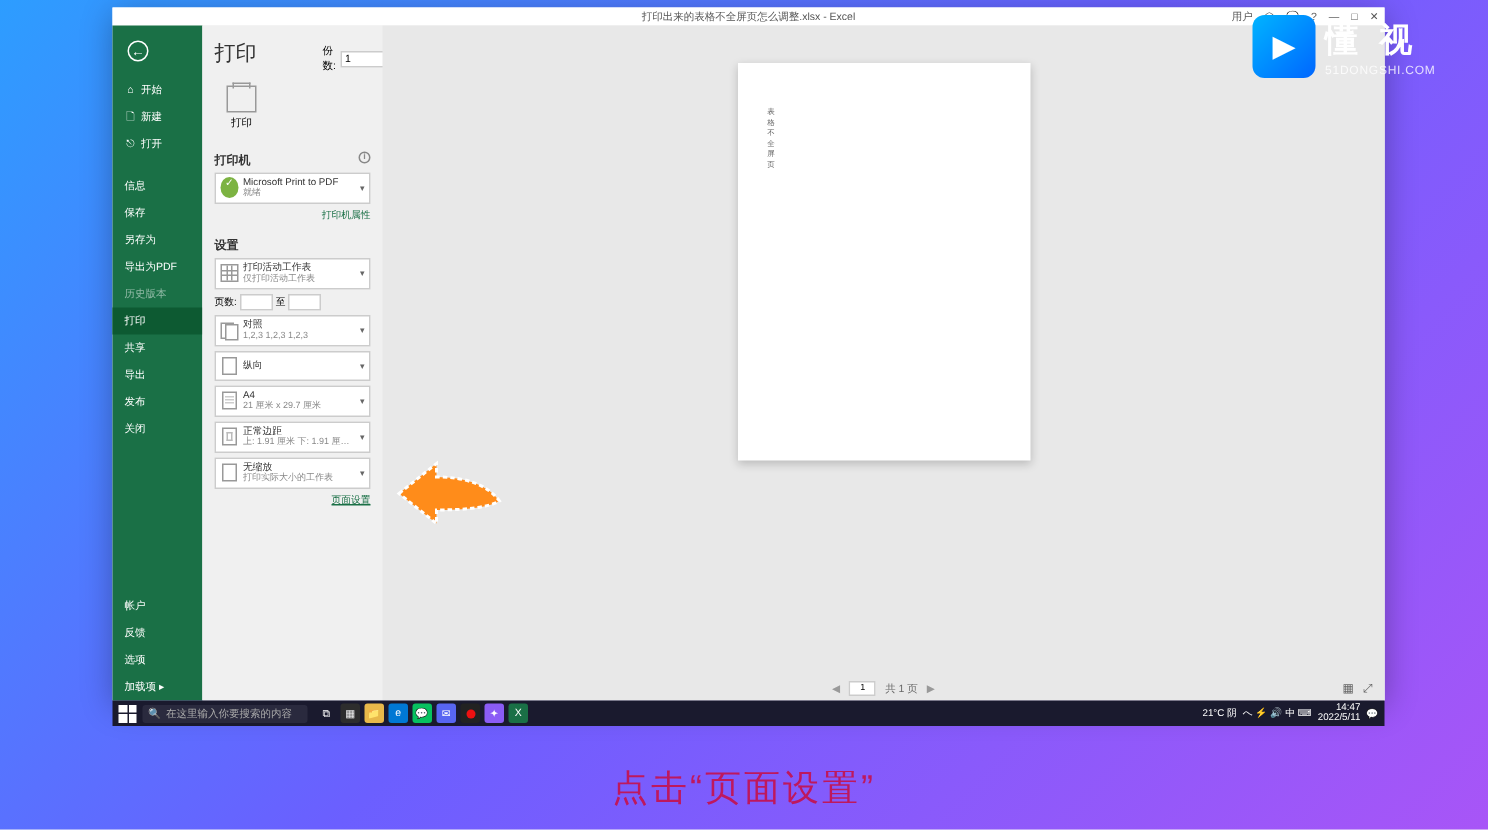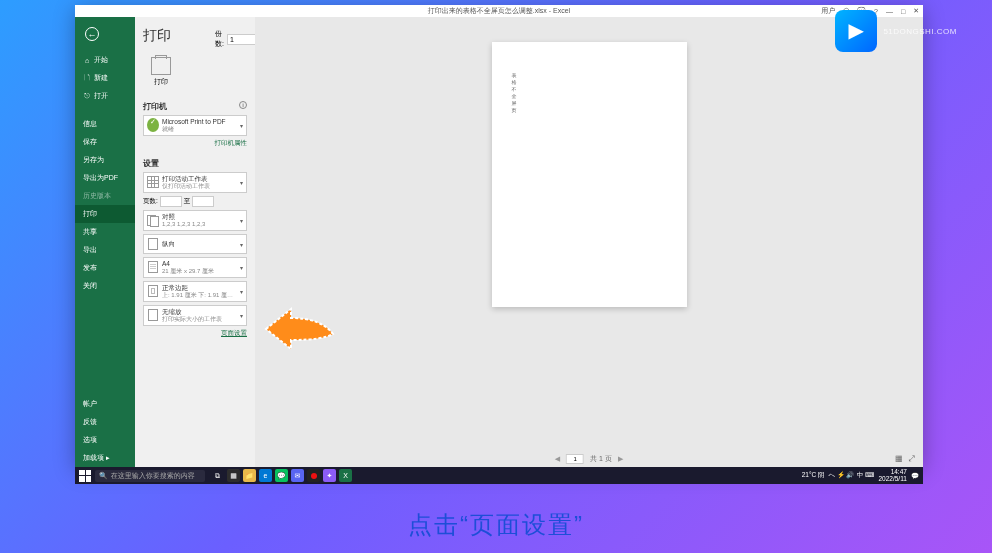--- a/index.html
+++ b/index.html
@@ -50,21 +50,21 @@
 .arrow-pointer svg{width:100%;height:100%}
 .taskbar{position:absolute;left:75px;bottom:69px;width:848px;height:17px;background:#1a1a2e;display:flex;align-items:center;font-size:7px;color:#fff;padding:0 4px}
 .taskbar .start{width:12px;height:12px;display:grid;grid-template-columns:1fr 1fr;grid-template-rows:1fr 1fr;gap:1px;cursor:pointer}
 .taskbar .start span{background:#fff}
 .taskbar .search{margin-left:4px;background:#2a2a3e;padding:1px 4px;border-radius:2px;width:110px;display:flex;align-items:center;gap:3px}
 .taskbar .search-icon{font-size:7px}
 .taskbar .tray-icons{display:flex;gap:3px;margin-left:6px}
 .taskbar .tray-icons .ti{width:13px;height:13px;border-radius:2px;display:flex;align-items:center;justify-content:center;font-size:7px;cursor:pointer}
 .taskbar .right-tray{margin-left:auto;display:flex;align-items:center;gap:4px;font-size:6.5px}
 .taskbar .clock{text-align:right;line-height:1}
-.subtitle{position:absolute;bottom:12px;left:50%;transform:translateX(-50%);color:#1d4ed8;font-size:24px;letter-spacing:2px}
+.subtitle{position:absolute;bottom:12px;left:50%;transform:translateX(-50%);color:#be185d;font-size:24px;letter-spacing:2px}
 .brand{position:absolute;top:10px;right:35px;display:flex;align-items:center;gap:6px;z-index:20}
 .brand .logo{width:42px;height:42px;background:linear-gradient(135deg,#00b4ff,#0066ff);border-radius:8px;position:relative}
 .brand .logo::after{content:"▶";color:#fff;font-size:20px;position:absolute;top:8px;left:13px}
 .brand .text{display:flex;flex-direction:column}
 .brand .text .cn{font-size:22px;font-weight:bold;letter-spacing:4px;color:#fff}
 .brand .text .en{font-size:8px;color:rgba(255,255,255,0.8);letter-spacing:0.5px}
 .circuit{position:absolute;top:8px;right:200px;width:120px;height:30px;opacity:0.5}
 .nav-icon{display:inline-flex;width:8px;height:7px;align-items:center;justify-content:center;font-size:7px}
 .grid-icon{width:12px;height:12px;background:linear-gradient(#999 0 0) 0 33%/100% 1px no-repeat,linear-gradient(#999 0 0) 0 66%/100% 1px no-repeat,linear-gradient(#999 0 0) 33% 0/1px 100% no-repeat,linear-gradient(#999 0 0) 66% 0/1px 100% no-repeat;border:1px solid #999}
 .page-icon{width:10px;height:12px;border:1px solid #999;position:relative}
@@ -90,20 +90,21 @@
     <path d="M70 5 h30 M70 15 h40 M70 25 h20"></path>
     <circle cx="100" cy="5" r="2"></circle>
       <circle cx="110" cy="15" r="2"></circle>
       <circle cx="90" cy="25" r="2"></circle>
   </g>
 </svg>
 
 <div class="brand">
   <div class="logo"></div>
   <div class="text">
+    <span class="cn">懂 视</span>
     <span class="en">51DONGSHI.COM</span>
   </div>
 </div>
 
 <div class="excel-window">
   <div class="titlebar">
     <span></span>
     <span class="center">打印出来的表格不全屏页怎么调整.xlsx - Excel</span>
     <div class="right">
       <span>用户</span>

